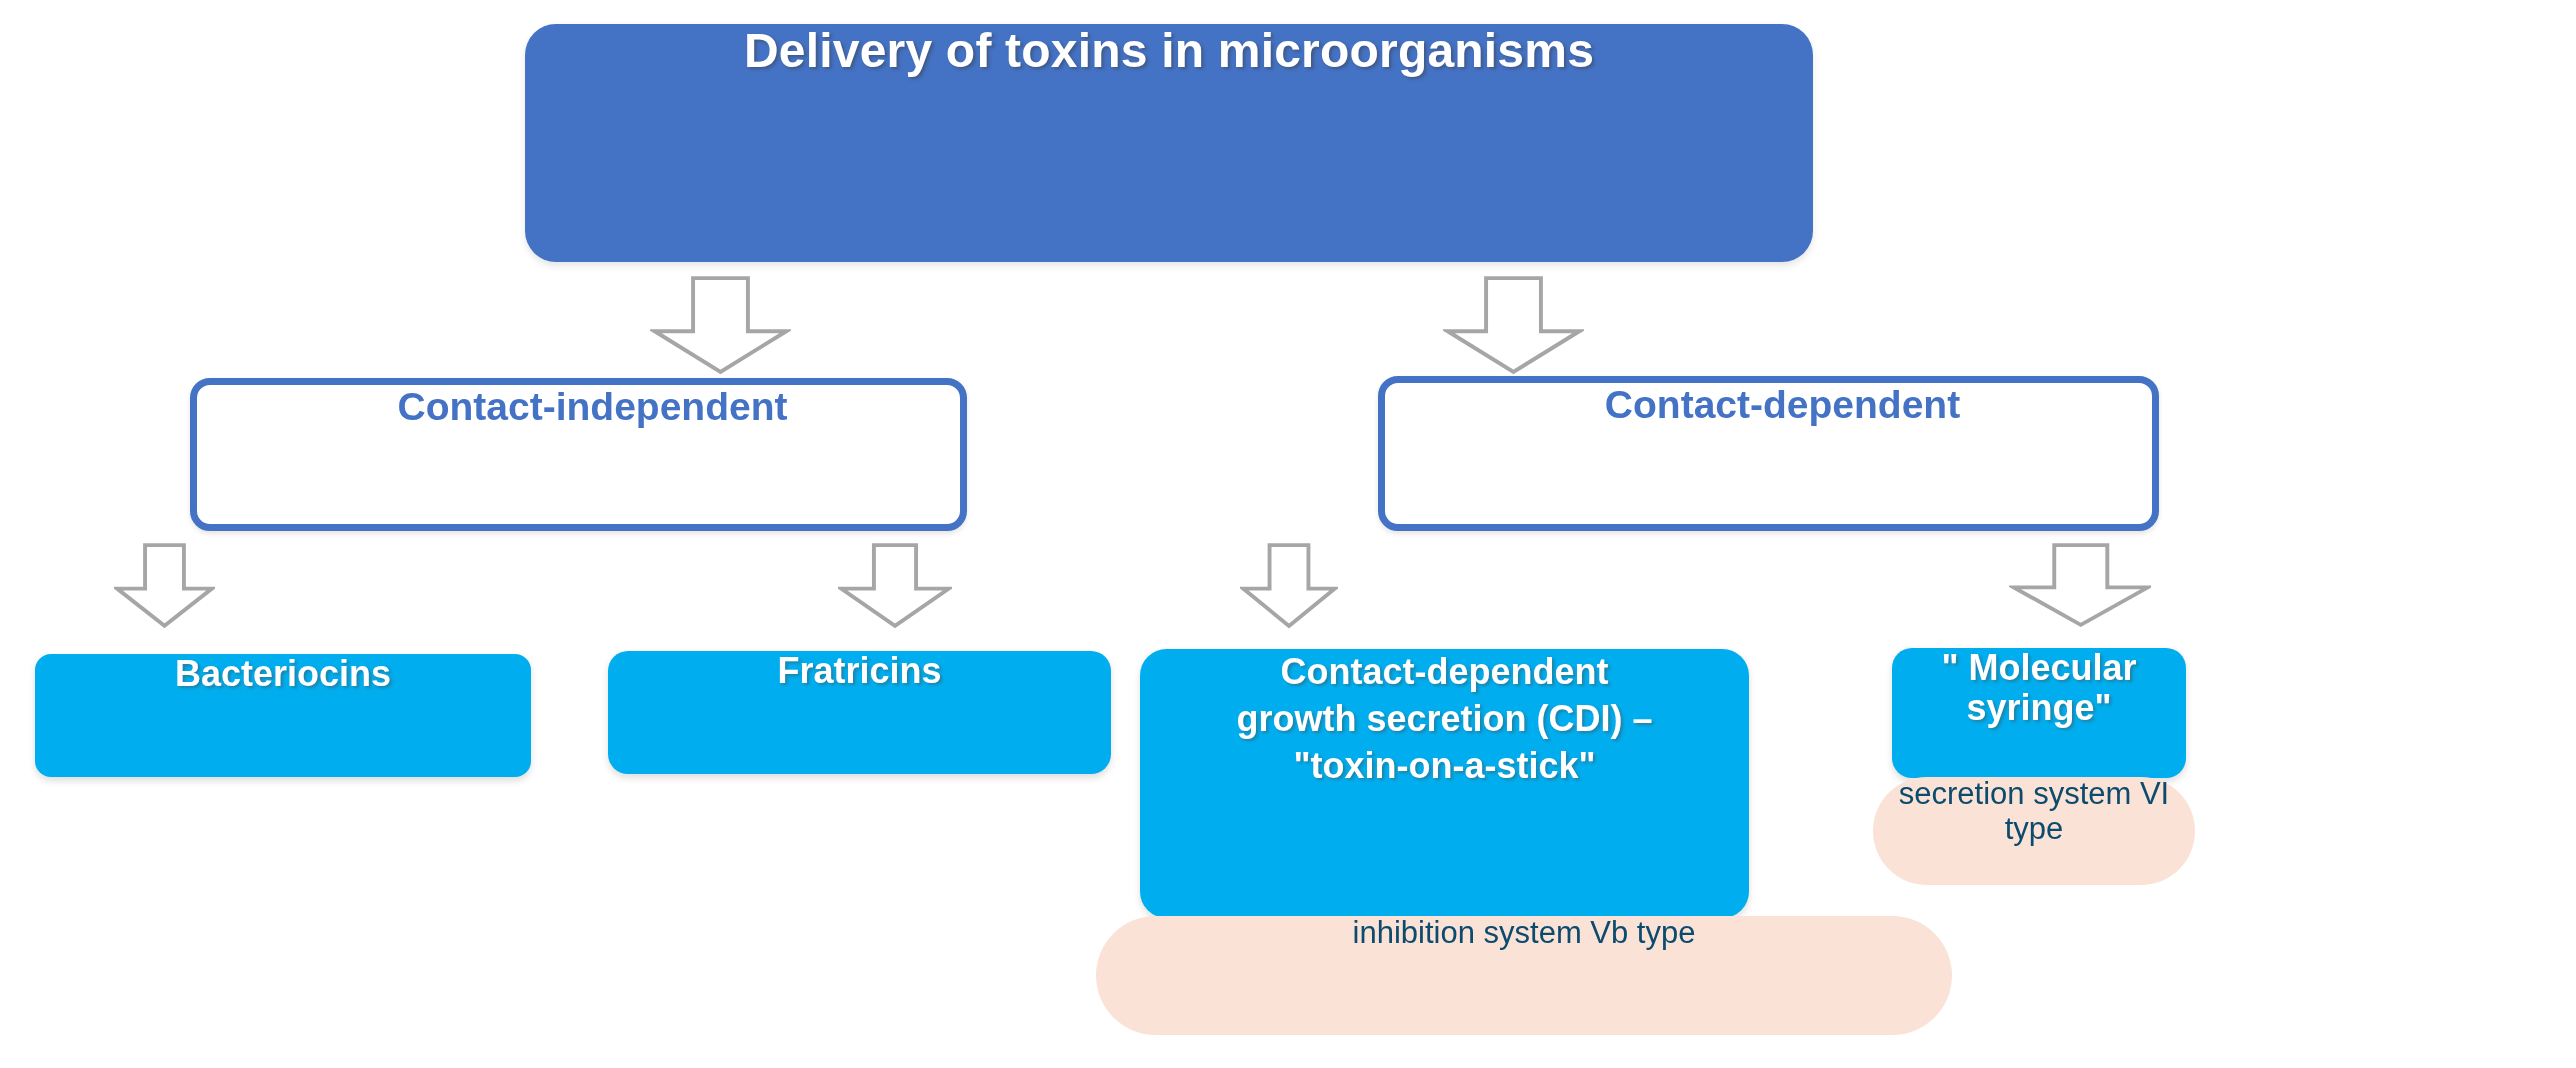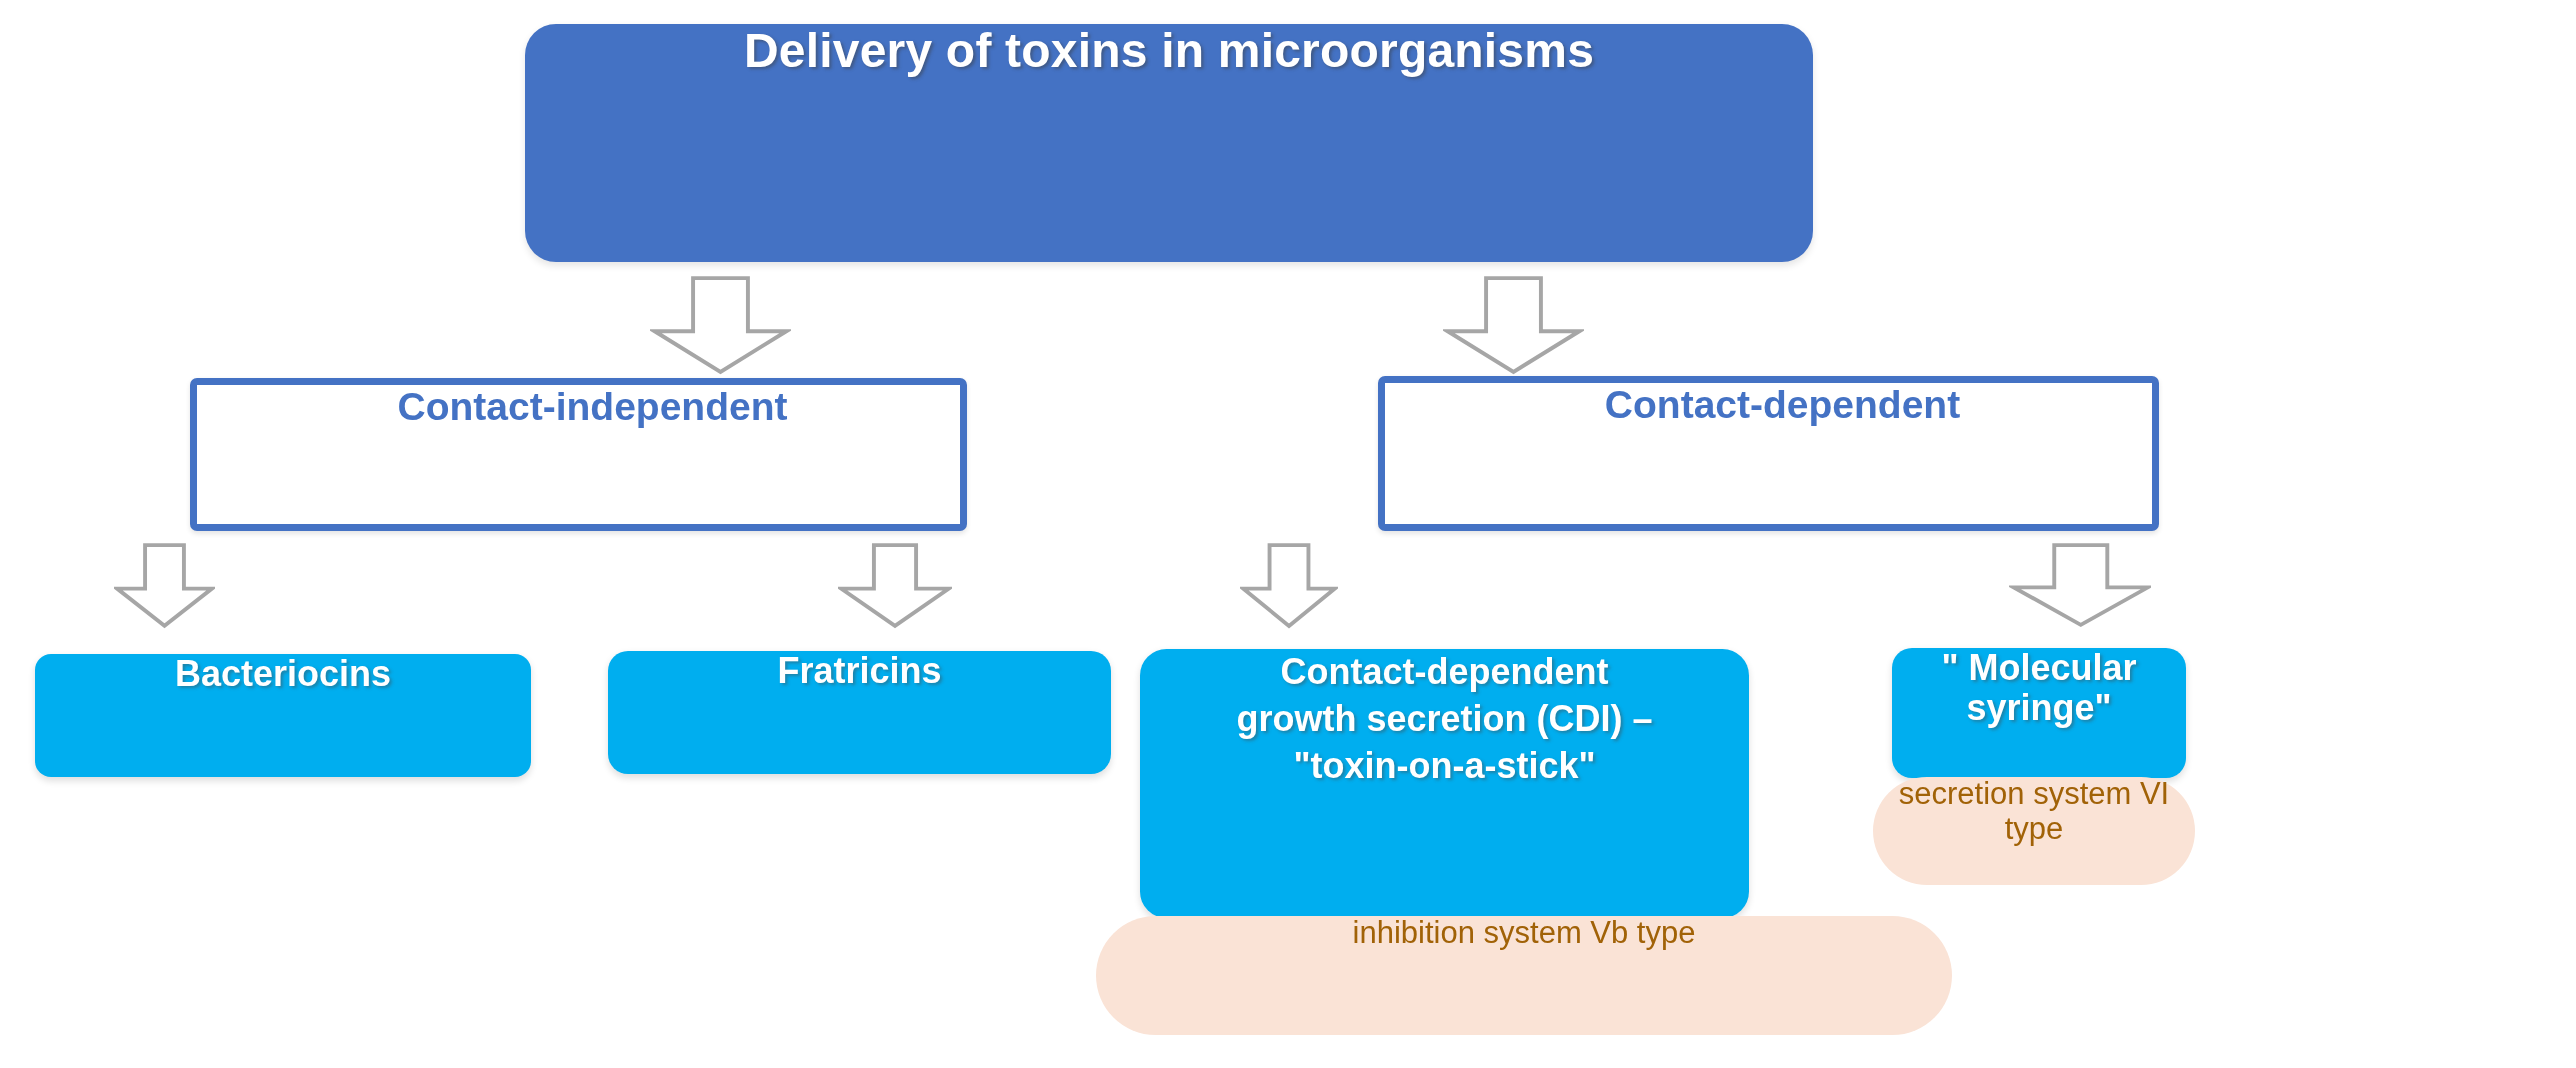--- a/index.html
+++ b/index.html
@@ -43,21 +43,21 @@
     font-weight: bold;
     letter-spacing: 0.2px;
     text-shadow: 2.3px 2.3px 3.1px rgba(60,60,60,.45);
     box-shadow: 0 3.1px 7.8px rgba(0,0,0,.10);
   }
 
   
   .node--outline {
     background: #ffffff;
     border: 7px solid #4472C4;
-    border-radius: 7px;
+    border-radius: 20px;
     color: #4472C4;
     font-size: 39px;
     font-weight: bold;
     box-shadow: 0 2.3px 5.5px rgba(0,0,0,.10);
     padding-left: 28px;
   }
   .node--contact-independent {
     left: 190px;
     top: 378px;
     width: 777px;
@@ -106,21 +106,21 @@
     left: 1892px;
     top: 648px;
     width: 294px;
     height: 130px;
   }
 
   
   .node--pill {
     background: #FAE3D6;
     border-radius: 70px;
-    color: #a16207;
+    color: #0c4a6e;
     font-size: 31px;
     font-weight: normal;
   }
   .node--pill-vb {
     left: 1096px;
     top: 916px;
     width: 856px;
     height: 119px;
   }
   .node--pill-vi {

